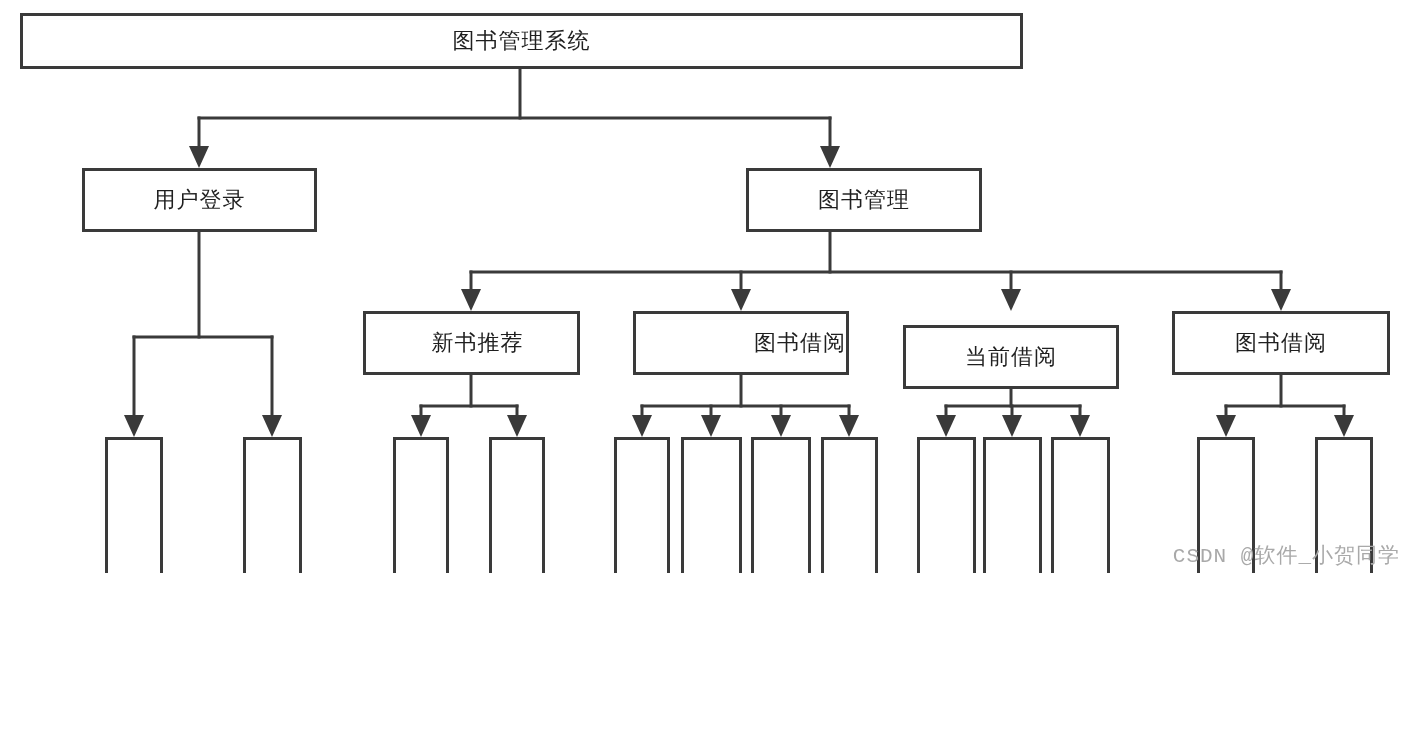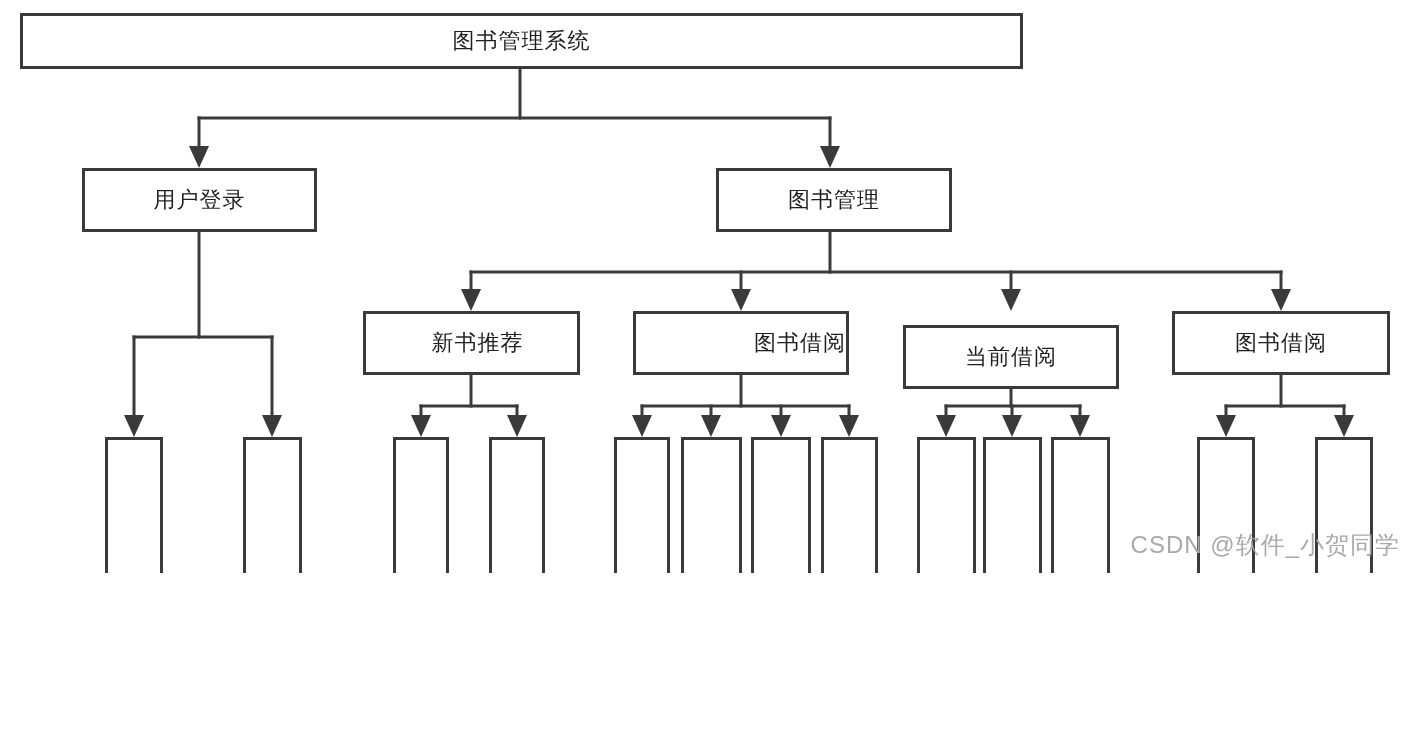--- a/index.html
+++ b/index.html
@@ -2,21 +2,21 @@
 <html><head>
 <meta charset="utf-8">
 <style>
   html, body { margin: 0; padding: 0; background: #ffffff; }
   .stage {
     position: relative;
     width: 1405px;
     height: 573px;
     background: #ffffff;
     overflow: hidden;
-    font-family: Liberation Sans, sans-serif;
+    font-family: Liberation Mono, monospace;
     color: #1f1f1f;
   }
   svg.connectors {
     position: absolute;
     left: 0; top: 0;
     width: 1405px; height: 747px;
     z-index: 1;
   }
   svg.connectors line {
     stroke: #3a3a3a;
@@ -44,22 +44,22 @@
     writing-mode: vertical-rl;
     text-orientation: mixed;
     font-size: 24px;
     letter-spacing: 6px;
     line-height: 1;
     white-space: nowrap;
   }
   .watermark {
     position: absolute;
     right: 5px;
-    bottom: 12px;
-    font-size: 24px;
+    bottom: 4px;
+    font-size: 21px;
     color: #a9a9a9;
     letter-spacing: 1px;
     z-index: 3;
     white-space: nowrap;
     margin-left: 16px;
   }
 </style>
 </head>
 <body>
 
@@ -141,21 +141,21 @@
     </g>
   </svg>
 
   <div class="node" style="left:20px; top:13px; width:1003px; height:56px;">
     <span class="h-label">图书管理系统</span>
   </div>
 
   <div class="node" style="left:82px; top:168px; width:235px; height:64px;">
     <span class="h-label">用户登录</span>
   </div>
-  <div class="node" style="left:716px; top:168px; width:236px; height:64px;justify-content:center;">
+  <div class="node" style="left:746px; top:168px; width:236px; height:64px;justify-content:center;">
     <span class="h-label">图书管理</span>
   </div>
 
   <div class="node" style="left:363px; top:311px; width:217px; height:64px;padding-left:12px;">
     <span class="h-label">新书推荐</span>
   </div>
   <div class="node" style="left:633px; top:311px; width:216px; height:64px;justify-content:flex-end;">
     <span class="h-label">图书借阅</span>
   </div>
   <div class="node" style="left:903px; top:325px; width:216px; height:64px;">

